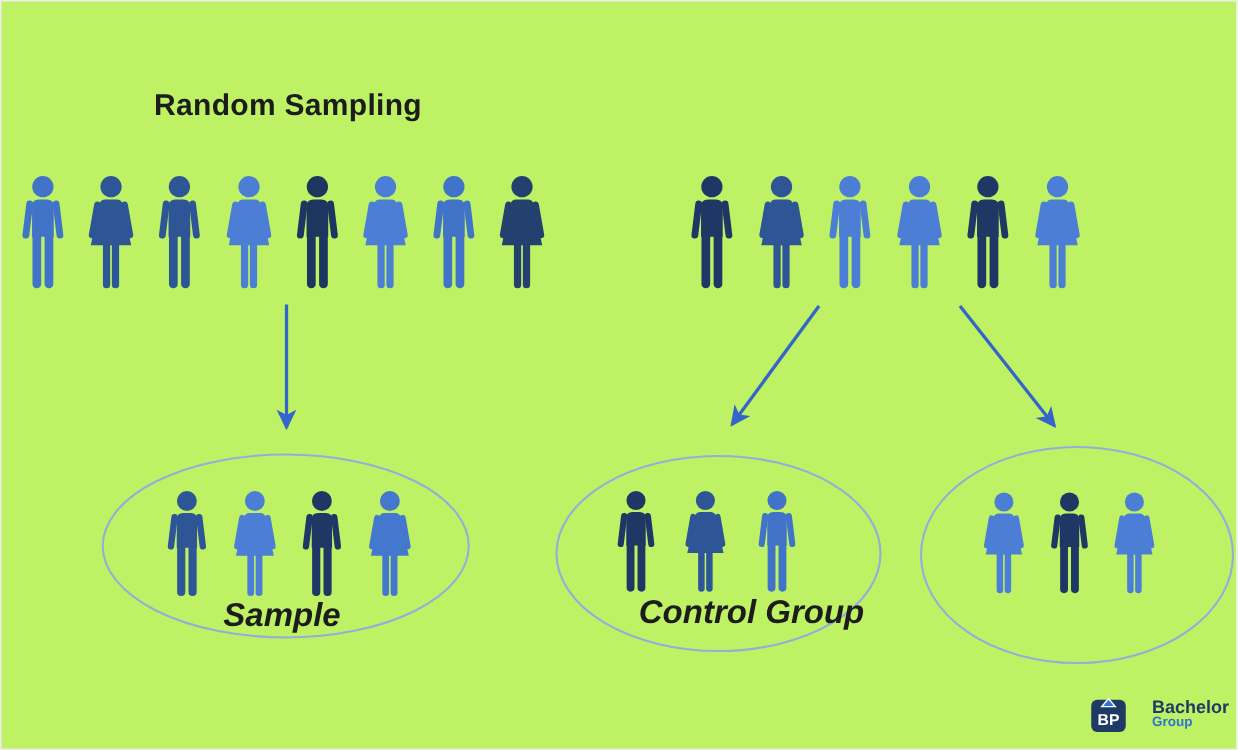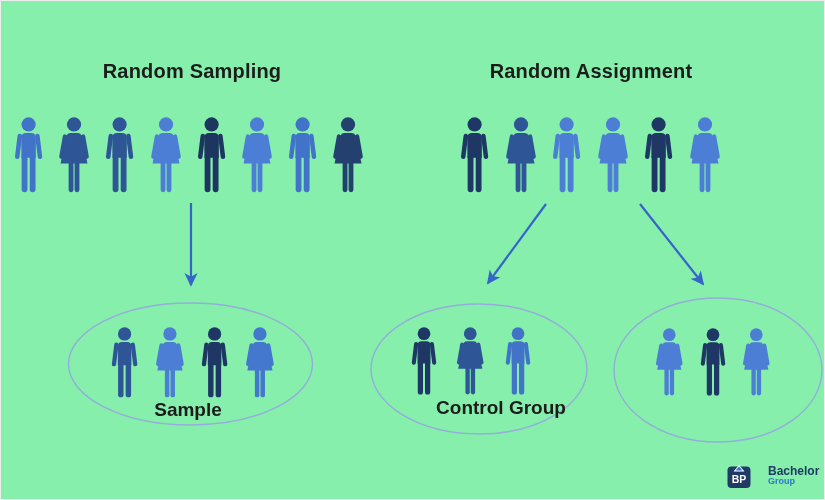--- a/index.html
+++ b/index.html
@@ -1,42 +1,43 @@
 <!DOCTYPE html>
 <html style="--title: #1C1C1C; --arrow: #3565C8; --ellipse: #94ADDB; --logo-navy: #203A66; --logo-blue: #2F74D0;"><head>
 <meta charset="utf-8">
 <style>
   html,body{margin:0;padding:0;background:#fff;}
   .canvas{
     position:relative;
     width:825px;height:500px;
-    background:#86efac;
+    background:#bef264;
     border:1px solid #ededed;
     box-sizing:border-box;
     font-family:"Liberation Sans", sans-serif;
     overflow:hidden;
   }
   .title{
     position:absolute;
     transform:translate(-50%,-50%);
     font-size:20px;
     font-weight:700;
     color:var(--title, #1c1c1c);
     white-space:nowrap;
     letter-spacing:0.2px;
   }
   #title-sampling{left:191px;top:70px;}
   #title-assignment{left:590px;top:70px;}
   .group-label{
     position:absolute;
     transform:translate(-50%,-50%);
-    font-size:19px;
+    font-size:22px;
     font-weight:700;
     color:var(--title, #1c1c1c);
     white-space:nowrap;
+    font-style:italic;
   }
   #label-sample{left:187px;top:409px;}
   #label-control{left:472px;top:407px;margin-left:28px;}
   #label-treatment{left:712px;top:409px;}
   .people-row{
     position:absolute;
     display:flex;
     align-items:flex-start;
   }
   .people-row .person-slot{
@@ -77,21 +78,20 @@
     </defs>
     <ellipse class="oval" cx="189.5" cy="363" rx="122" ry="61"></ellipse>
     <ellipse class="oval" cx="478" cy="368" rx="108" ry="65"></ellipse>
     <ellipse class="oval" cx="717" cy="369" rx="104" ry="72"></ellipse>
     <line class="arrow" x1="190" y1="202" x2="190" y2="284" marker-end="url(#ah)"></line>
     <line class="arrow" x1="545" y1="203" x2="487" y2="282" marker-end="url(#ah)"></line>
     <line class="arrow" x1="639" y1="203" x2="702" y2="283" marker-end="url(#ah)"></line>
   </svg>
 
   <div class="title" id="title-sampling">Random Sampling</div>
-  <div class="title" id="title-assignment">Random Assignment</div>
 
   <div class="people-row" id="row-sampling">
       <div class="person-slot">
         <svg viewBox="0 0 44 110" style="height:78px">
           <circle cx="22" cy="10.5" r="10" fill="#4173C9"></circle>
           <rect x="6.6" y="23.5" width="6.4" height="36" rx="3.2" fill="#4173C9" transform="rotate(7 9.8 25)"></rect>
           <rect x="31" y="23.5" width="6.4" height="36" rx="3.2" fill="#4173C9" transform="rotate(-7 34.2 25)"></rect>
           <path d="M11.8 29 q0 -6.5 6.5 -6.5 h7.4 q6.5 0 6.5 6.5 v28.5 h-20.4 z" fill="#4173C9"></path>
           <rect x="12.2" y="53" width="8.2" height="53" rx="4" fill="#4173C9"></rect>
           <rect x="23.6" y="53" width="8.2" height="53" rx="4" fill="#4173C9"></rect>

